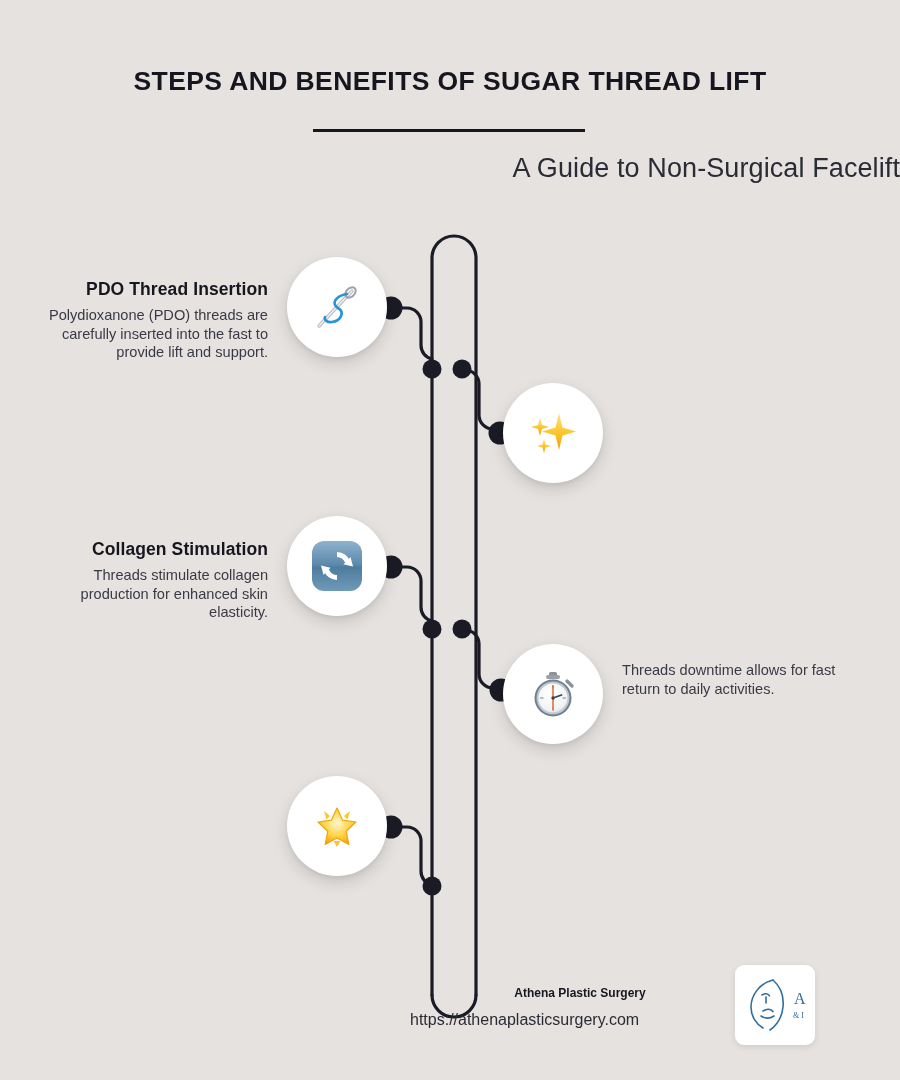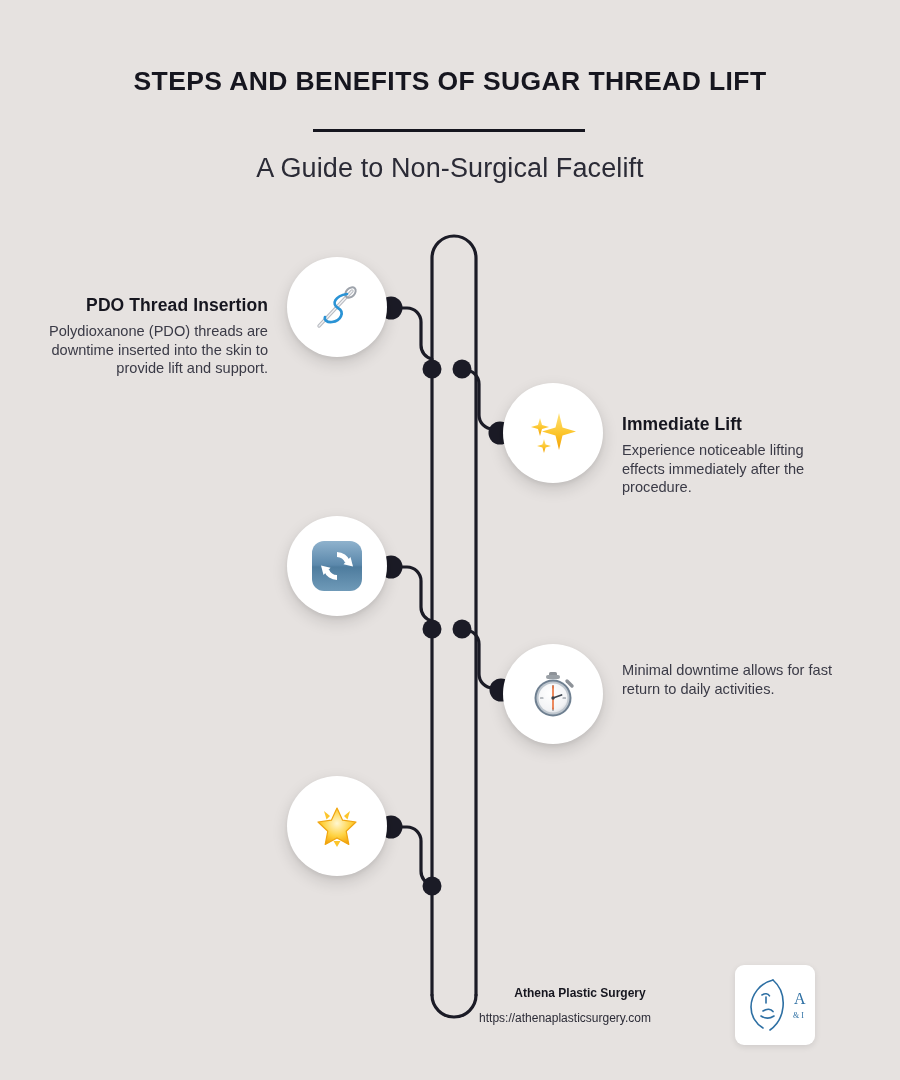--- a/index.html
+++ b/index.html
@@ -41,21 +41,21 @@
     top: 129px;
     width: 272px;
     height: 3px;
     background: #16161f;
   }
   .subtitle {
     position: absolute;
     left: 0;
     top: 153px;
     width: 900px;
-    text-align: center;
+    text-align: right;
     font-size: 27px;
     font-weight: 400;
     color: #2b2b36;
     letter-spacing: 0.1px;
   }
 
   
   #connectors {
     position: absolute;
     left: 0;
@@ -77,21 +77,21 @@
     align-items: center;
     justify-content: center;
   }
   .bubble svg { display:block; }
 
   
   .block { position: absolute; width: 232px; }
   .block.left  { text-align: right; }
   .block.right { text-align: left; }
   .block h3 {
-    margin: 16px 0 6px 0;
+    margin: 0 0 6px 0;
     font-size: 17.5px;
     font-weight: 700;
     color: #16161f;
     letter-spacing: 0.1px;
     white-space: nowrap;
   }
   .block.left h3 { margin-left: -24px; }
   .block p {
     margin: 0;
     font-size: 14.6px;
@@ -115,22 +115,21 @@
     text-align: center;
     font-size: 12px;
     font-weight: 700;
     color: #16161f;
   }
   .footer-url {
     position: absolute;
     left: 410px;
     top: 1011px;
     width: 310px;
-    text-align: center;
-    font-size: 12px;
+    font-size: 16px;
     font-weight: 400;
     color: #2b2b36;
   }
   .footer-logo {
     position: absolute;
     left: 735px;
     top: 965px;
     width: 80px;
     height: 80px;
     background: #ffffff;
@@ -283,31 +282,31 @@
           <path d="M 41 13 l -6 5 l 3.5 3.5 z"></path>
           <path d="M 28 49 l -3.5 -6 h 7 z"></path>
         </g>
         <path d="M 28 10 L 33.6 22.2 L 47 24 L 37.2 33.2 L 39.8 46.4 L 28 40 L 16.2 46.4 L 18.8 33.2 L 9 24 L 22.4 22.2 Z" fill="url(#starg)" stroke="#f0a510" stroke-width="1.2" stroke-linejoin="round"></path>
       </svg>
     </span>
   </div>
 
   <div class="block left b1">
     <h3>PDO Thread Insertion</h3>
-    <p>Polydioxanone (PDO) threads are downtime inserted into the skin to provide lift and support.</p>
-  </div>
-
-  <div class="block right b2">
-    <h3>Immediate Lift</h3>
-    <p>Experience noticeable lifting effects immediately after the procedure.</p>
-  </div>
-
+    <p>Polydioxanone (PDO) threads are carefully inserted into the fast to provide lift and support.</p>
+  </div>
+
+
+  <div class="block left b3">
+    <h3>Collagen Stimulation</h3>
+    <p>Threads stimulate collagen production for enhanced skin elasticity.</p>
+  </div>
 
   <div class="block right b4">
-    <p>Minimal downtime allows for fast return to daily activities.</p>
+    <p>Threads downtime allows for fast return to daily activities.</p>
   </div>
 
   <div class="block left b5">
   </div>
 
   <div class="footer-brand">Athena Plastic Surgery</div>
   <div class="footer-url">https://athenaplasticsurgery.com</div>
 
   <div class="footer-logo">
     <svg width="64" height="60" viewBox="0 0 64 60">

